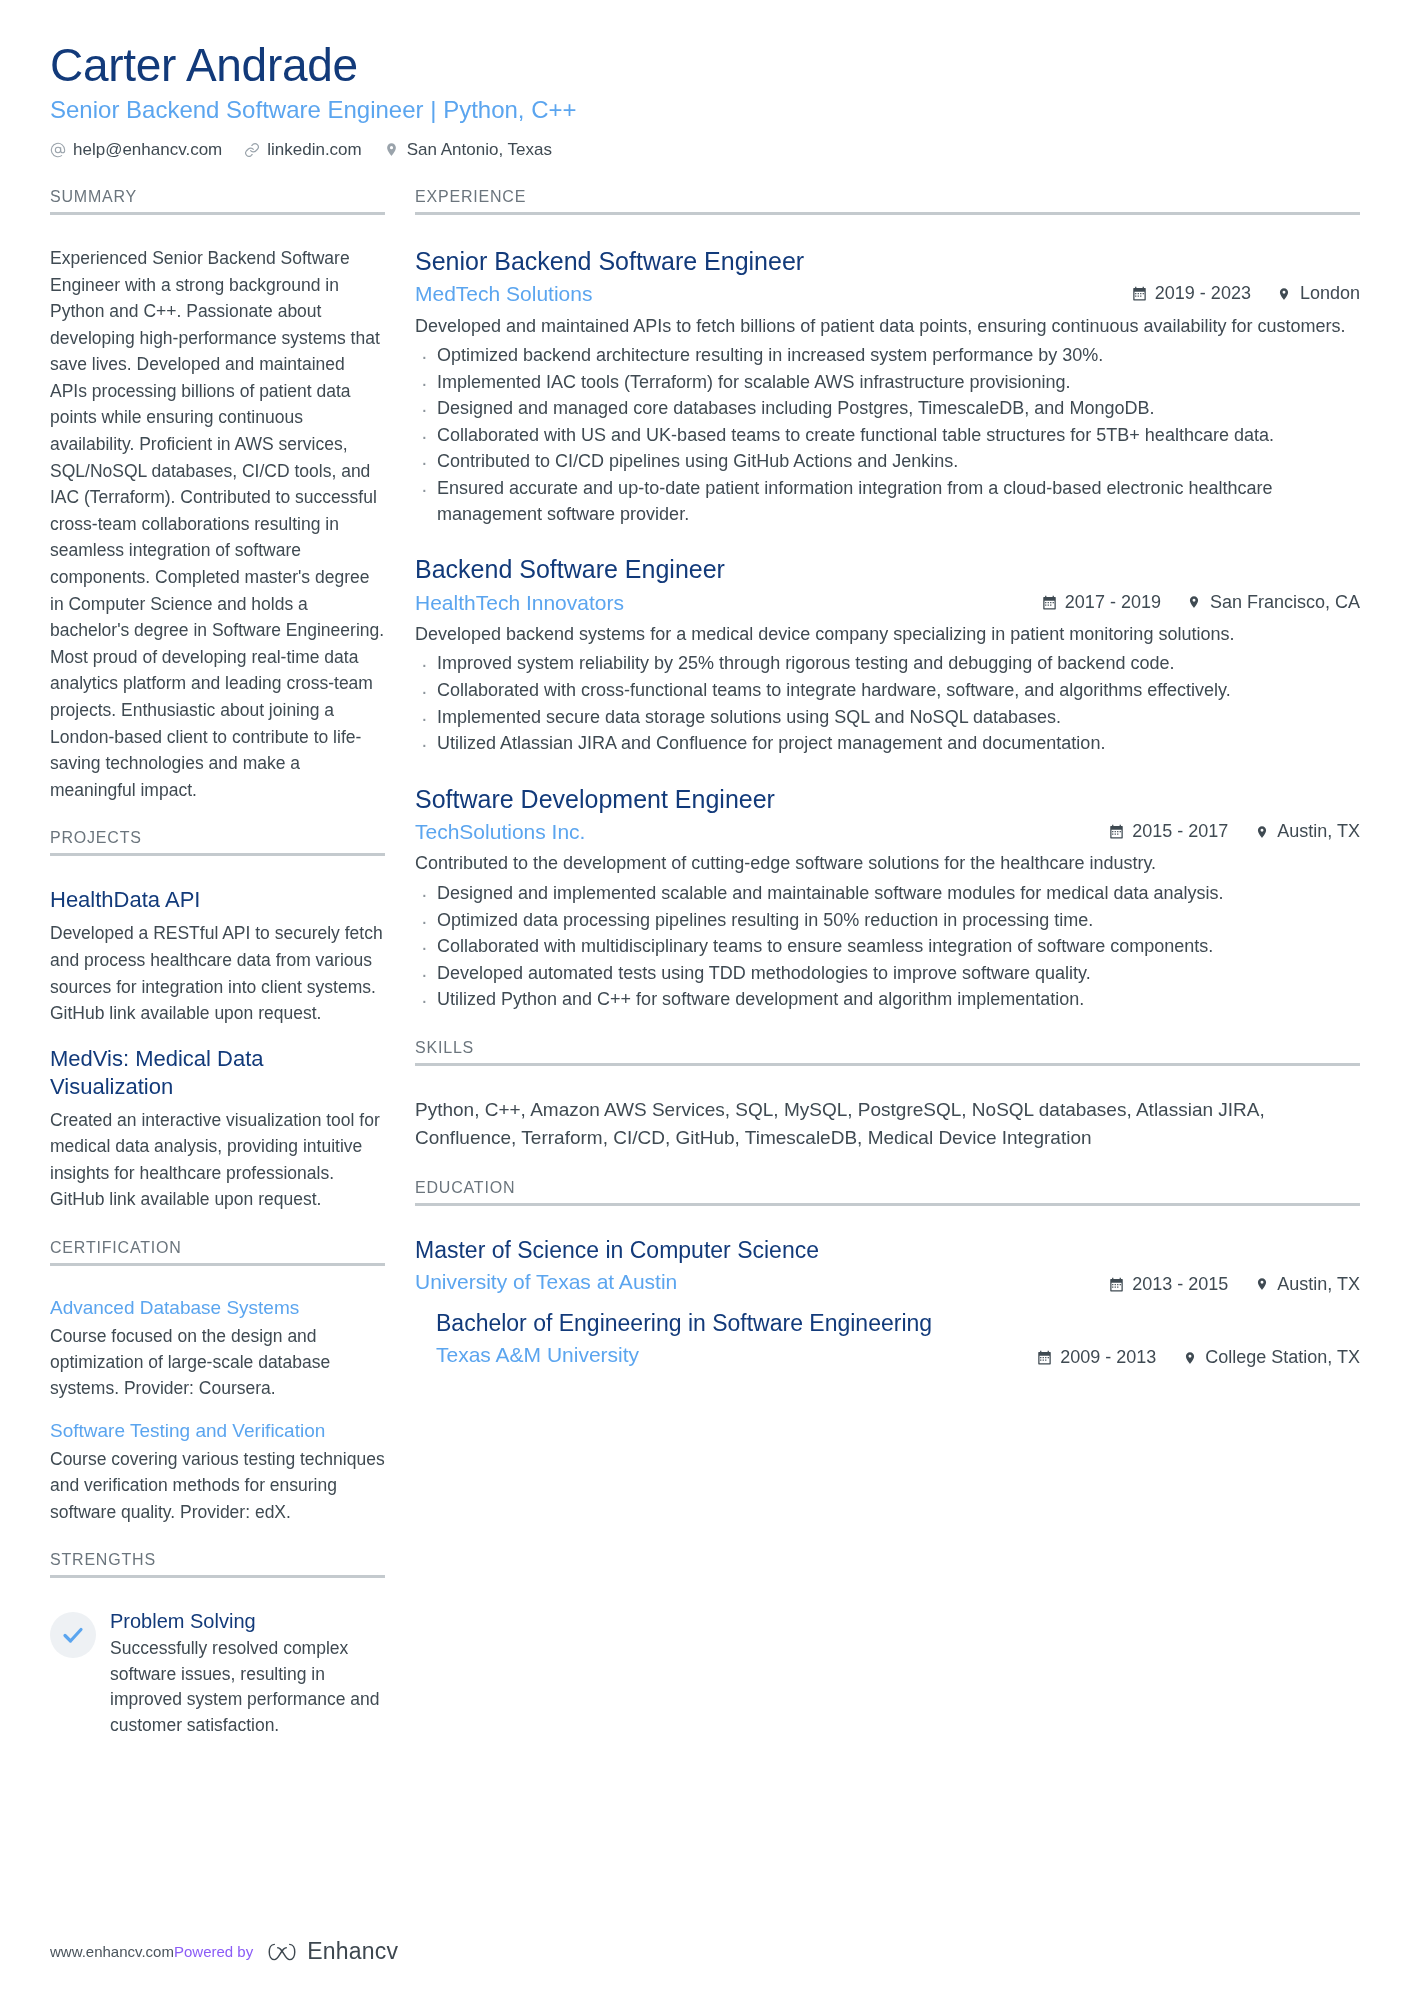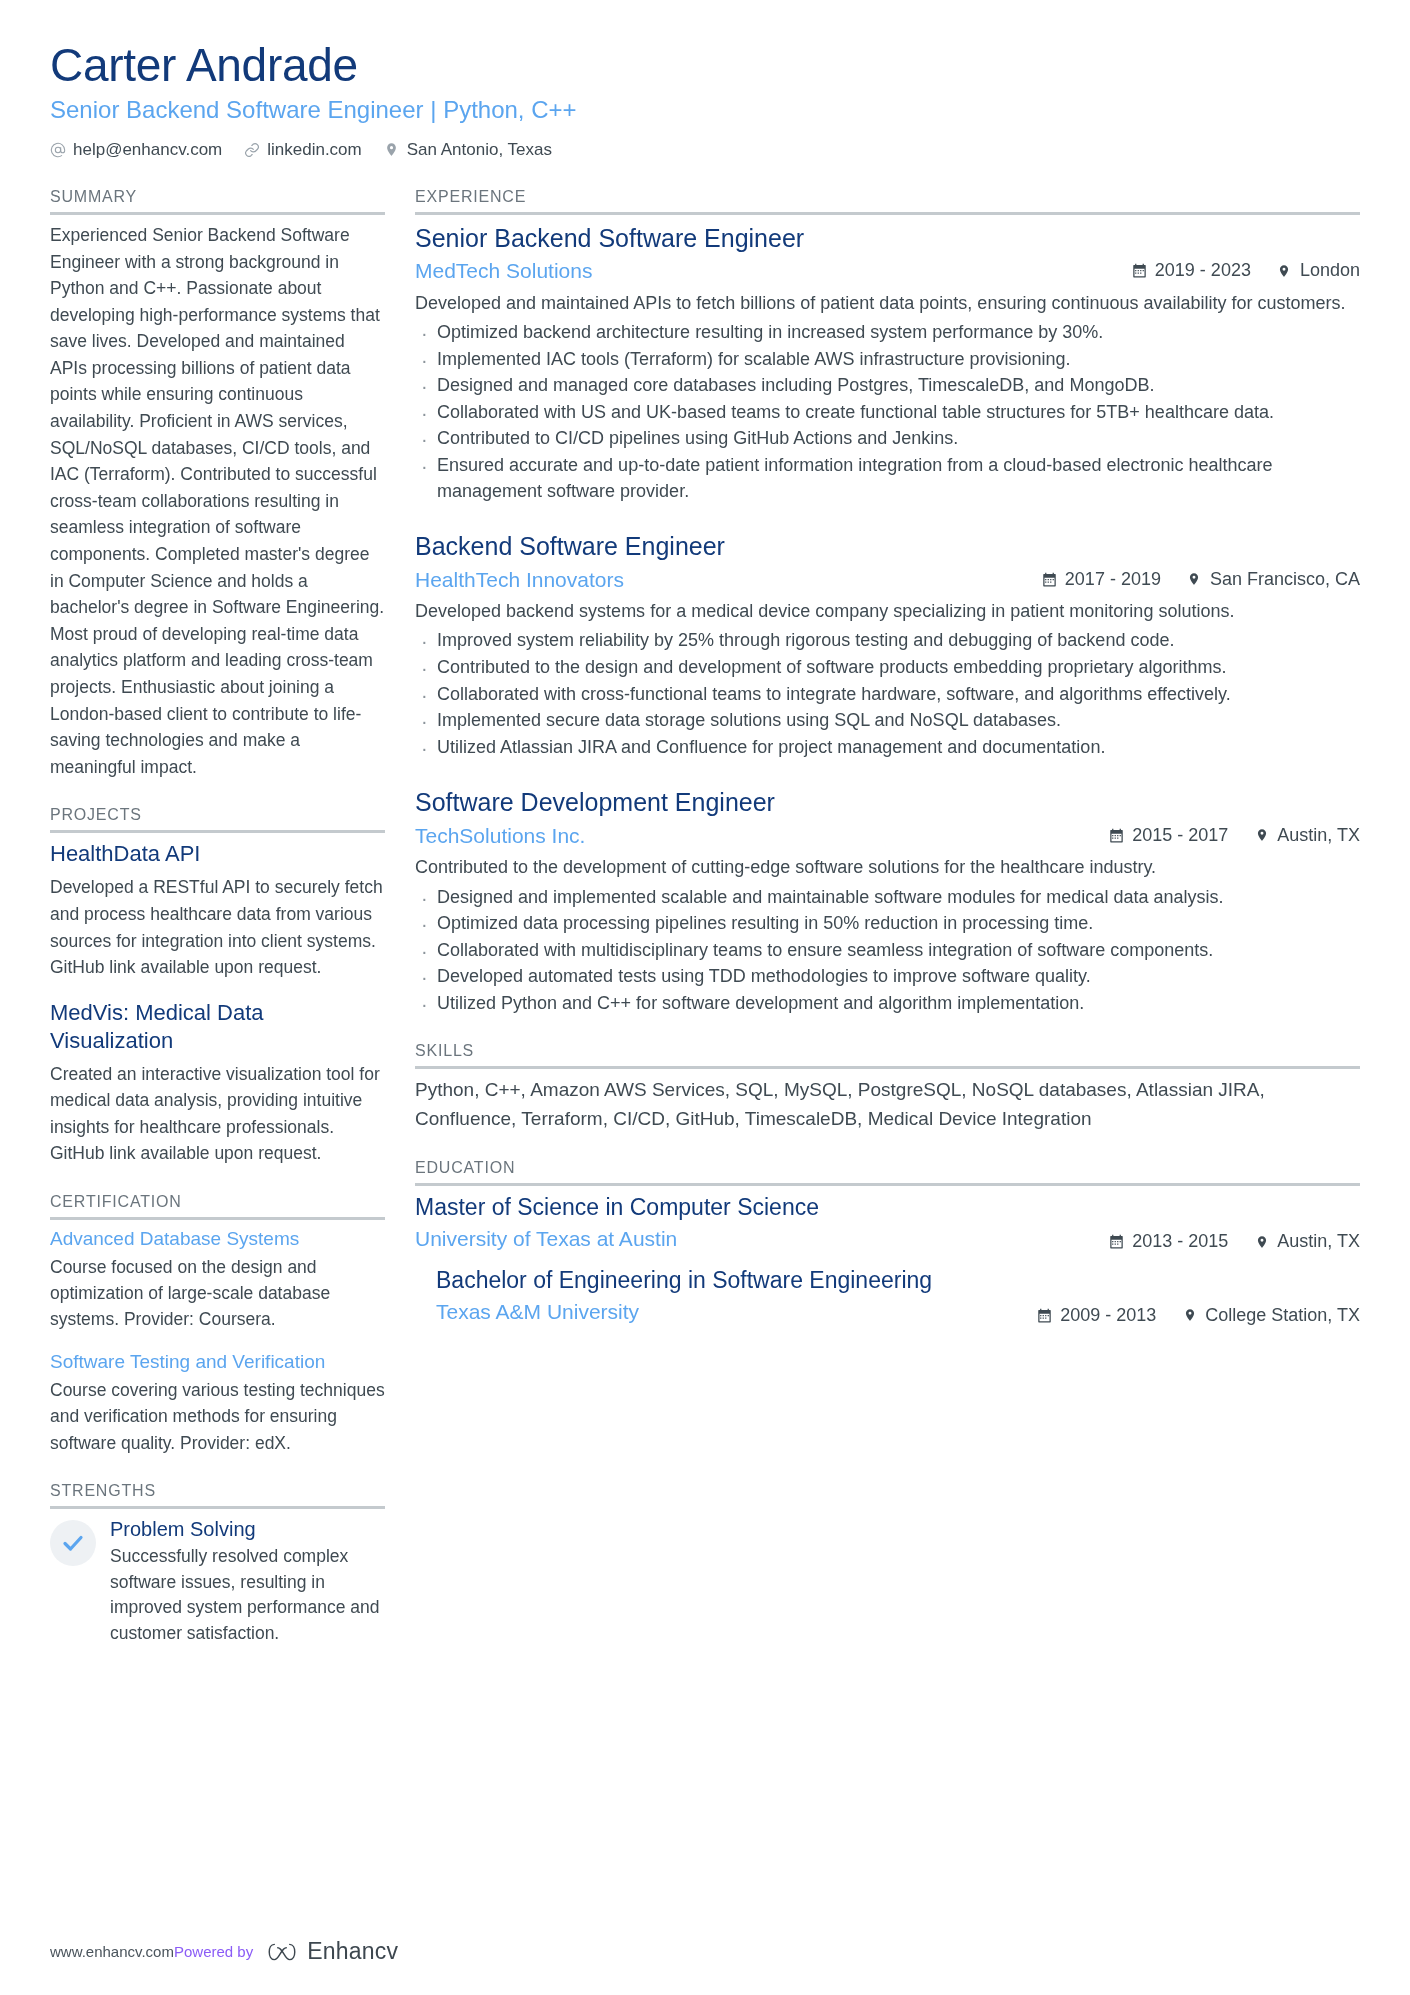--- a/index.html
+++ b/index.html
@@ -84,21 +84,21 @@
   .col-right { flex: 1 1 auto; min-width: 0; }
 
   
   .sec-head {
     font-size: 16px;
     letter-spacing: 0.8px;
     color: #6b757d;
     text-transform: uppercase;
     padding-bottom: 6px;
     border-bottom: 3px solid #c4cace;
-    margin-bottom: 7px;
+    margin-bottom: 30px;
     font-weight: 400;
   }
   .sec { margin-bottom: 26px; }
   .sec:last-child { margin-bottom: 0; }
 
   
   .summary-text {
     font-size: 17.5px;
     line-height: 1.52;
     color: #3f4a52;
@@ -458,21 +458,20 @@
                     <path d="M12 2C8.1 2 5 5.1 5 9c0 5.2 7 13 7 13s7-7.8 7-13c0-3.9-3.1-7-7-7zm0 9.5A2.5 2.5 0 1 1 12 6.5a2.5 2.5 0 0 1 0 5z"></path>
                   </svg>
                 </span>
                 <span>San Francisco, CA</span>
               </span>
             </span>
           </div>
           <div class="exp-desc">Developed backend systems for a medical device company specializing in patient monitoring solutions.</div>
           <ul class="bullets">
             <li>Improved system reliability by 25% through rigorous testing and debugging of backend code.</li>
-            <li>Contributed to the design and development of software products embedding proprietary algorithms.</li>
             <li>Collaborated with cross-functional teams to integrate hardware, software, and algorithms effectively.</li>
             <li>Implemented secure data storage solutions using SQL and NoSQL databases.</li>
             <li>Utilized Atlassian JIRA and Confluence for project management and documentation.</li>
           </ul>
         </div>
 
         <div class="exp-item">
           <div class="exp-role">Software Development Engineer</div>
           <div class="exp-meta-row">
             <span class="exp-company">TechSolutions Inc.</span>

